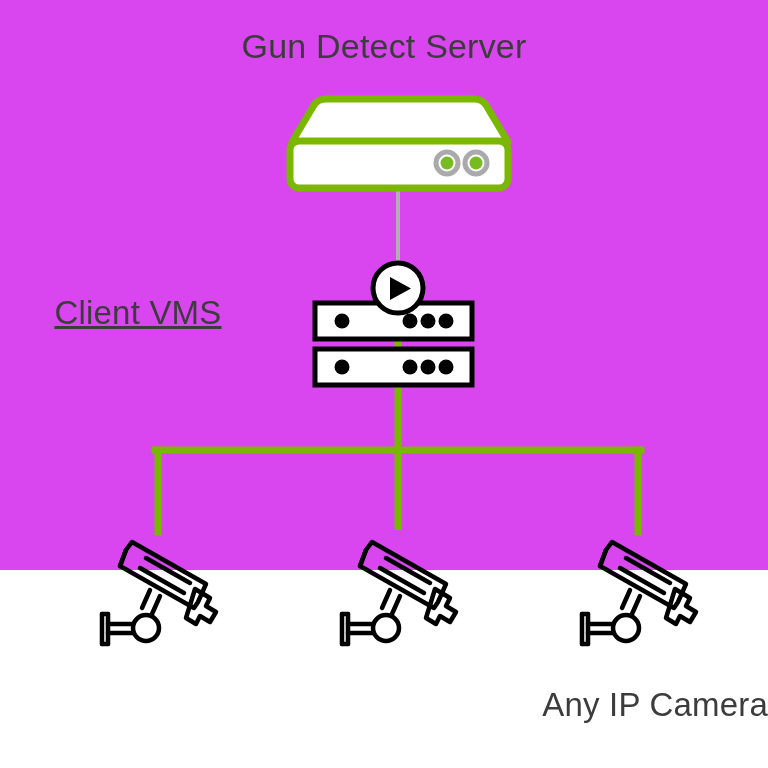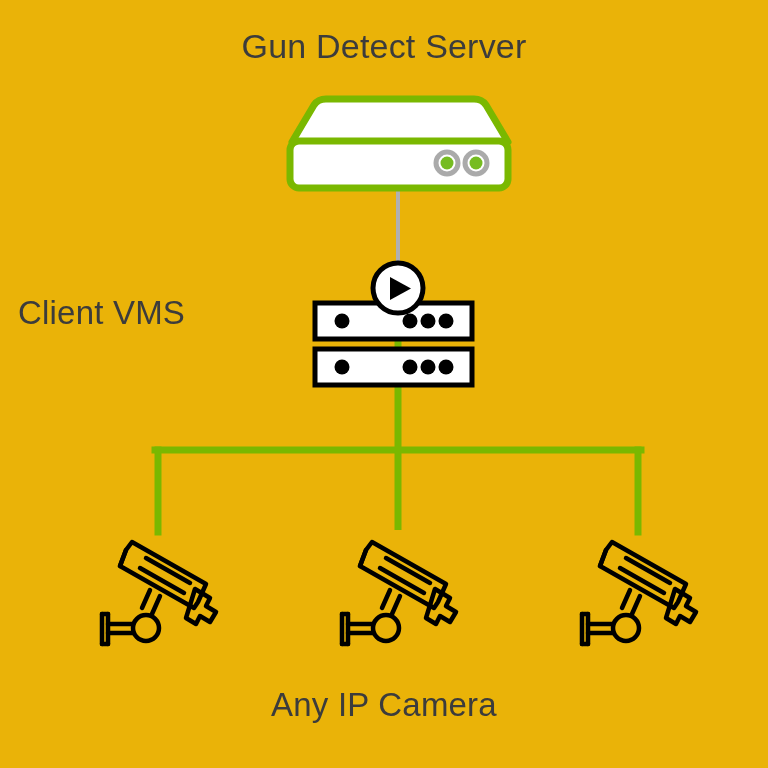--- a/index.html
+++ b/index.html
@@ -11,22 +11,22 @@
   body {
     width: 768px;
     height: 768px;
     overflow: hidden;
     font-family: "Liberation Sans", sans-serif;
     -webkit-font-smoothing: antialiased;
   }
   #diagram-root {
     position: relative;
     width: 768px;
-    height: 768px;
-    background: #eab308;
+    height: 570px;
+    background: #d946ef;
   }
   .diagram-svg {
     position: absolute;
     top: 0;
     left: 0;
     width: 768px;
     height: 768px;
     display: block;
   }
   .label-text {
@@ -40,32 +40,34 @@
   }
   #title-label {
     top: 26px;
     left: 0;
     width: 768px;
     text-align: center;
     font-size: 34px;
   }
   #vms-label {
     top: 294px;
-    left: 18px;
+    left: 2px;
     width: 272px;
+    text-align: center;
     font-size: 33px;
+    text-decoration: underline;
   }
   #vms-label .line2 {
     display: block;
   }
   #camera-caption {
     top: 686px;
     left: 0;
     width: 768px;
-    text-align: center;
+    text-align: right;
     font-size: 33px;
   }
 </style>
 </head>
 <body>
 
 <div id="diagram-root">
 
   <svg class="diagram-svg" viewBox="0 0 768 768" xmlns="http://www.w3.org/2000/svg">
 

